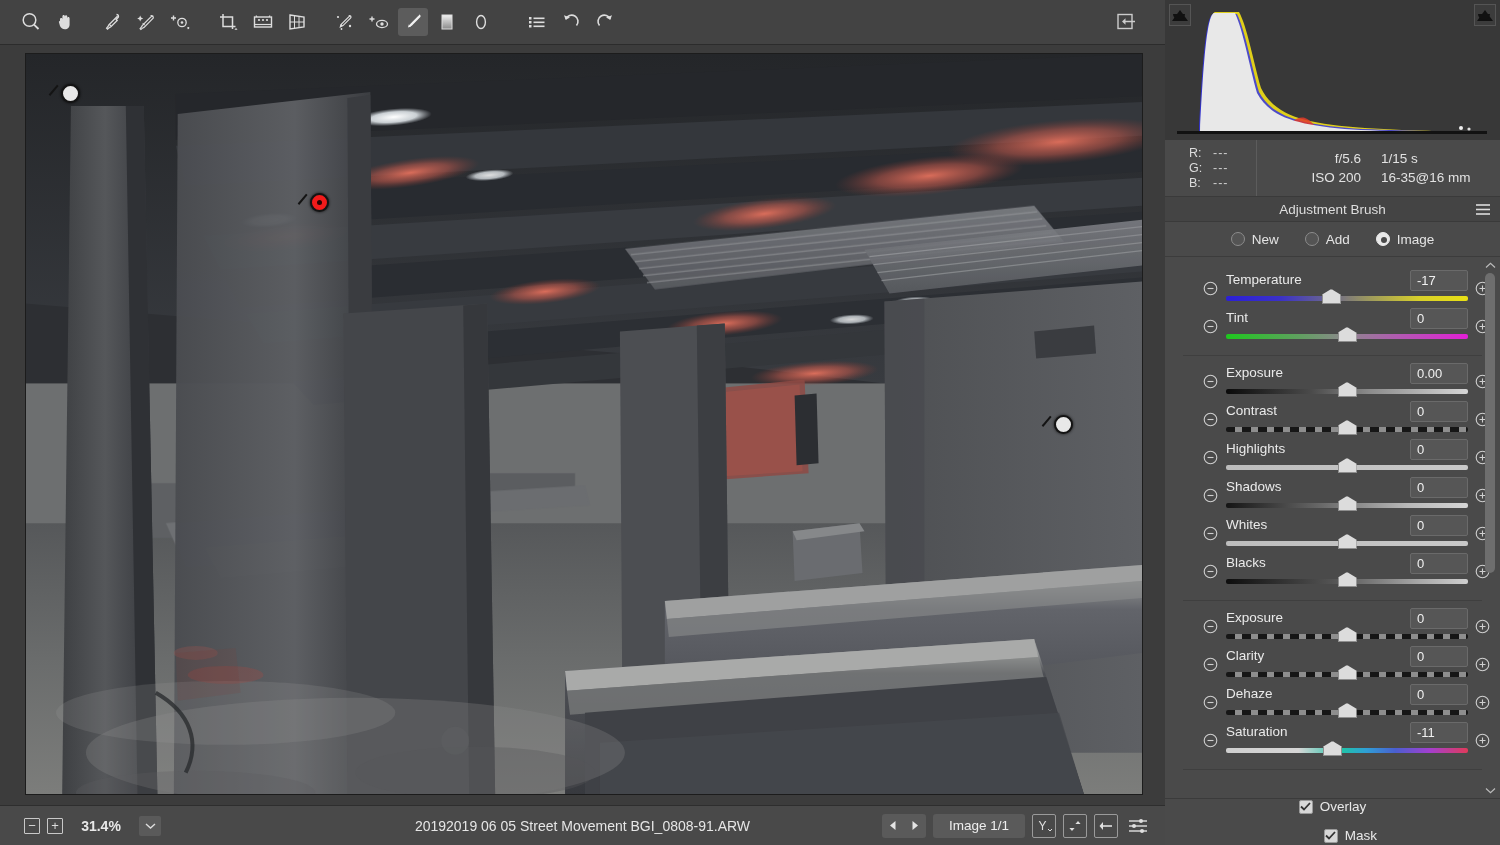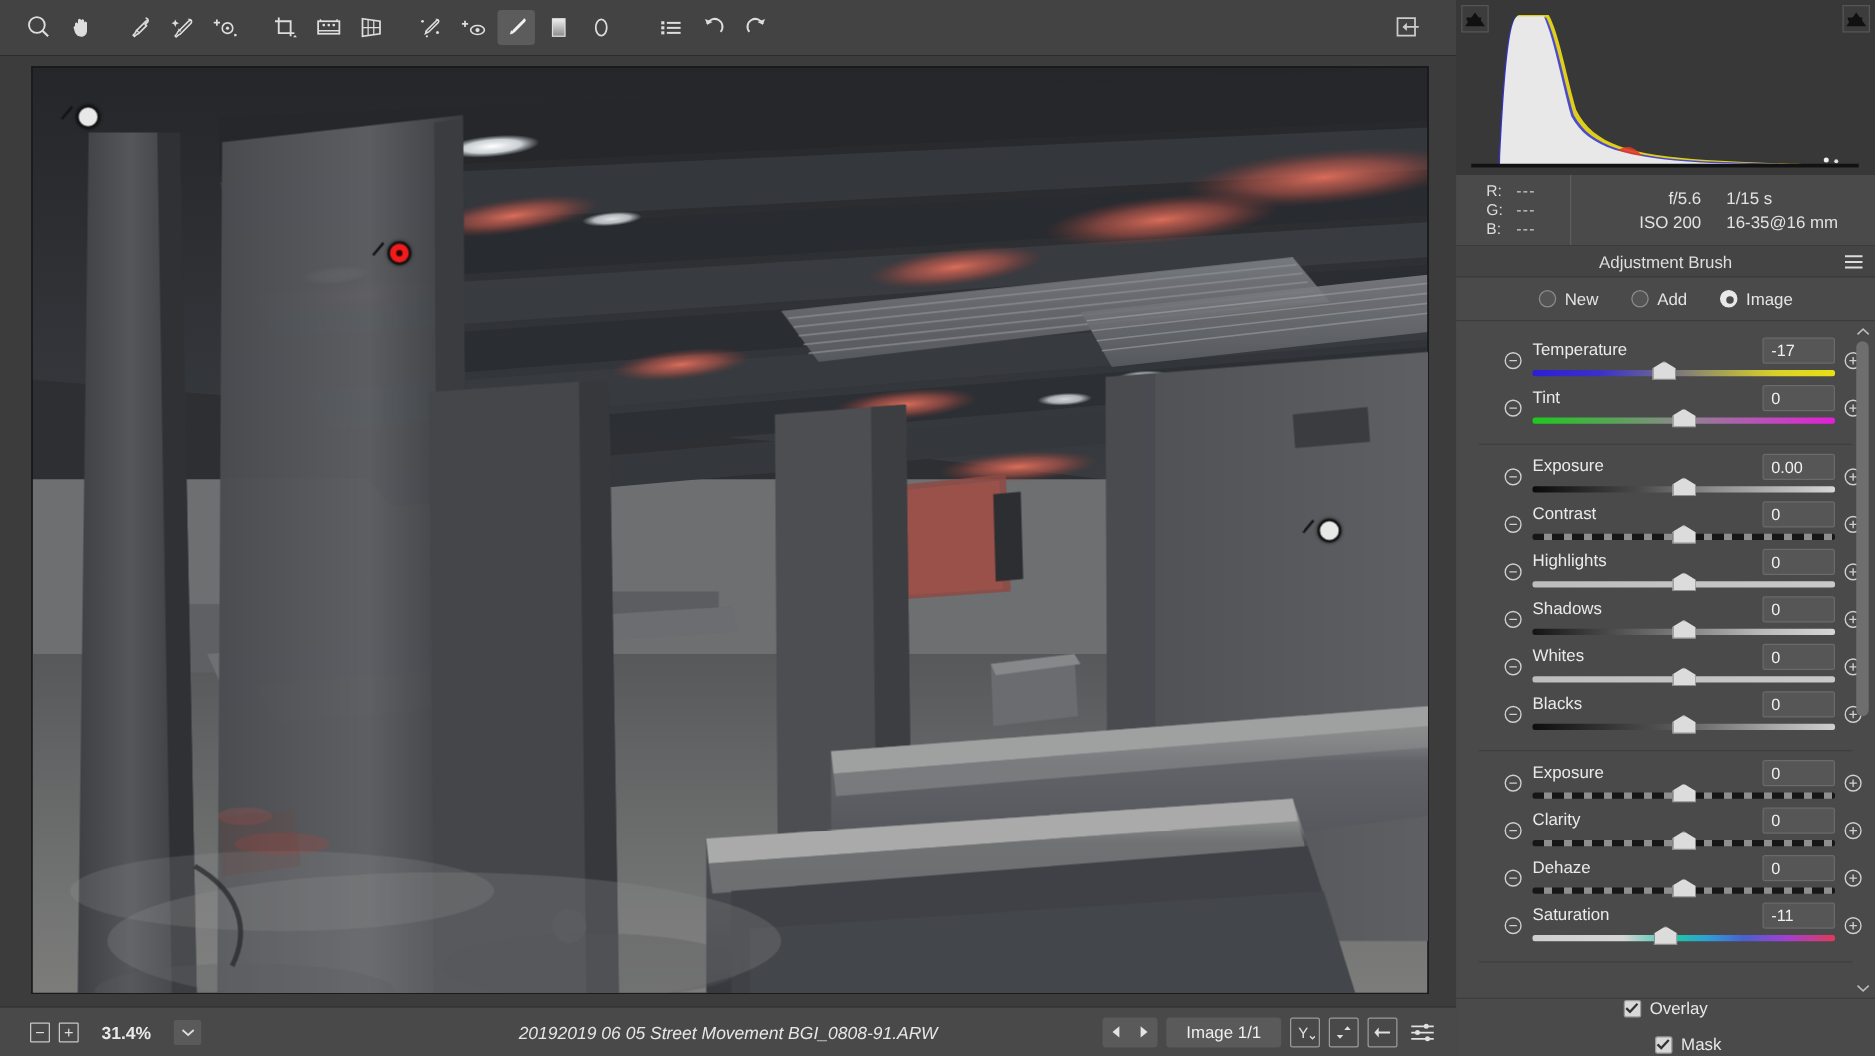--- a/index.html
+++ b/index.html
@@ -75,21 +75,21 @@
     width: 16px; height: 16px; border: 1px solid #c8c8c8;
     display:flex; align-items:center; justify-content:center;
     color:#dcdcdc; font-size: 13px; line-height: 1; cursor:pointer;
     border-radius: 1px;
   }
   #zoom-level { min-width: 62px; text-align:center; color:#e8e8e8; font-size:14px; font-weight:600; }
   .chev-box {
     width: 22px; height: 20px; background: #5a5a5a; border-radius:2px;
     display:flex; align-items:center; justify-content:center; cursor:pointer;
   }
-  #filename { position:absolute; left:0; right:0; text-align:center; color:#e6e6e6; font-size:14px; pointer-events:none;font-style:italic; }
+  #filename { position:absolute; left:0; right:0; text-align:center; color:#e6e6e6; font-size:14px; pointer-events:none; }
   #bottom-right { position:absolute; right: 14px; display:flex; align-items:flex-start; gap:7px; }
   #nav-group { display:flex; align-items:center; background:#5a5a5a; border-radius:3px; height:24px; }
   .nav-arrow { width:22px; height:24px; display:flex; align-items:center; justify-content:center; cursor:pointer; }
   #image-count { background:#5a5a5a; border-radius:3px; height:24px; min-width:92px;
                  display:flex; align-items:center; justify-content:center; color:#eee; font-size:13.5px; padding:0 8px;}
   .icon-box {
     width:24px; height:24px; border:1px solid #9a9a9a; border-radius:2px;
     display:flex; align-items:center; justify-content:center; cursor:pointer;
   }
 

